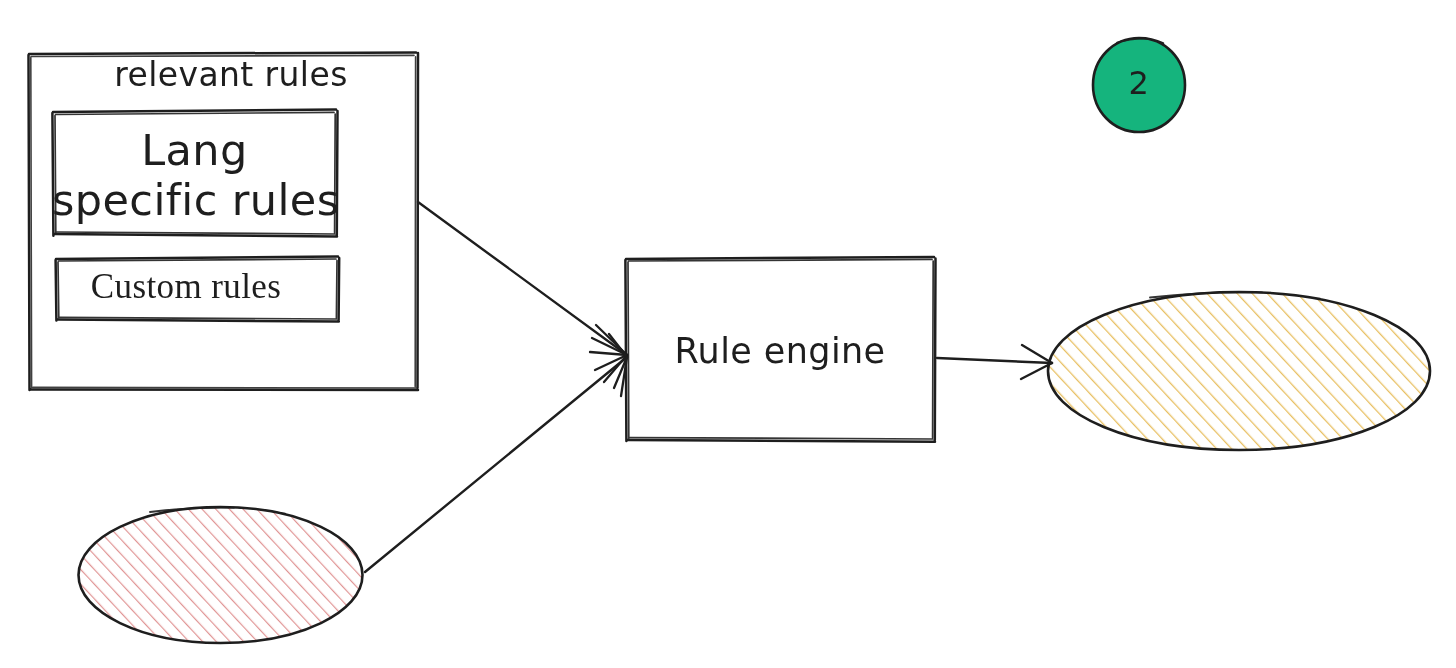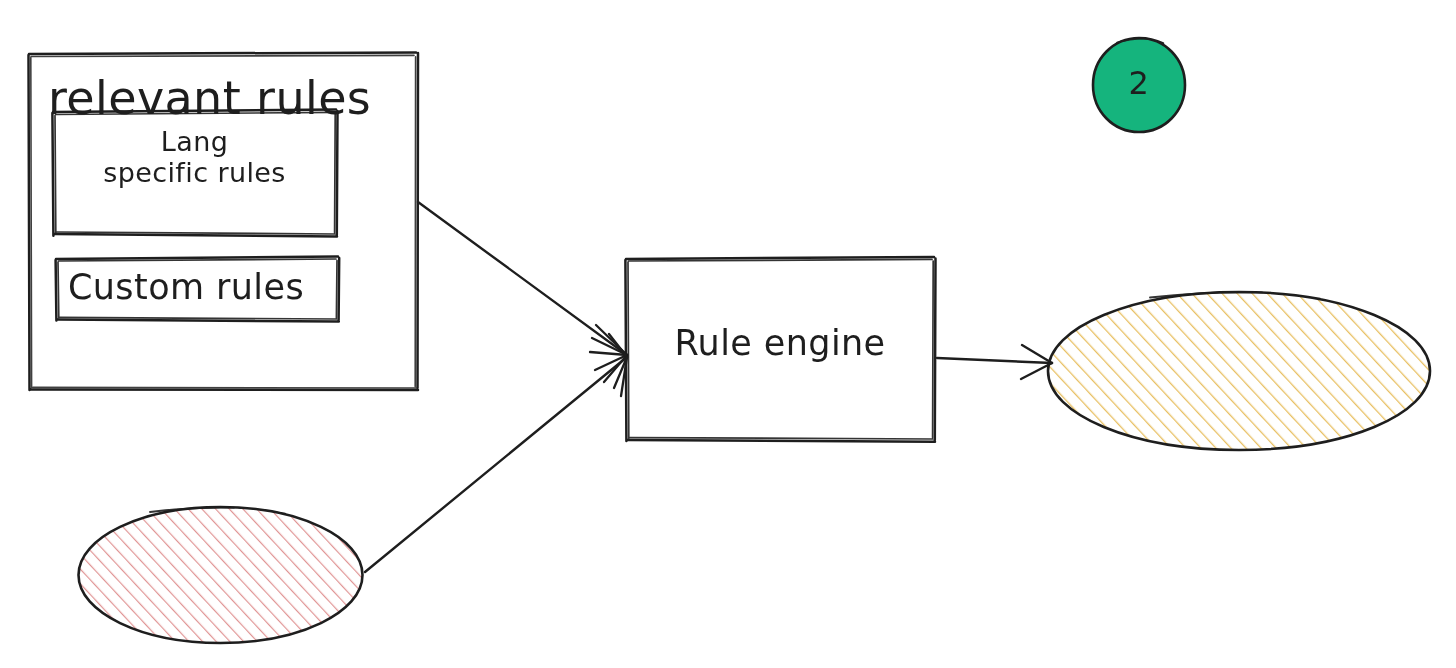--- a/index.html
+++ b/index.html
@@ -31,34 +31,34 @@
     position: absolute;
     font-family: "DejaVu Sans", sans-serif;
     color: #1e1e1e;
     white-space: pre;
     line-height: 1.16;
     letter-spacing: 0.4px;
     pointer-events: none;
     text-align: center;
   }
   .lbl-relevant-rules {
-    left: 48px;  top: 56px;  width: 310px;
-    font-size: 46px;
-    margin-top: 16px;
+    left: 76px;  top: 56px;  width: 310px;
+    font-size: 33px;
   }
   .lbl-lang-specific {
     left: 52px;  top: 126px;  width: 285px;
-    font-size: 27px;
+    font-size: 43px;
   }
   .lbl-custom-rules {
     left: 55px;  top: 267px;  width: 262px;
     font-size: 35px;
+    font-family: Liberation Serif, serif;
   }
   .lbl-rule-engine {
-    left: 625px; top: 323px;  width: 310px;
+    left: 625px; top: 331px;  width: 310px;
     font-size: 35px;
   }
   .lbl-list-defects {
     left: 1048px; top: 344px; width: 382px;
     font-size: 35px;
   }
   .lbl-modeled-code {
     left: 78px;  top: 538px;  width: 285px;
     font-size: 35px;
   }

